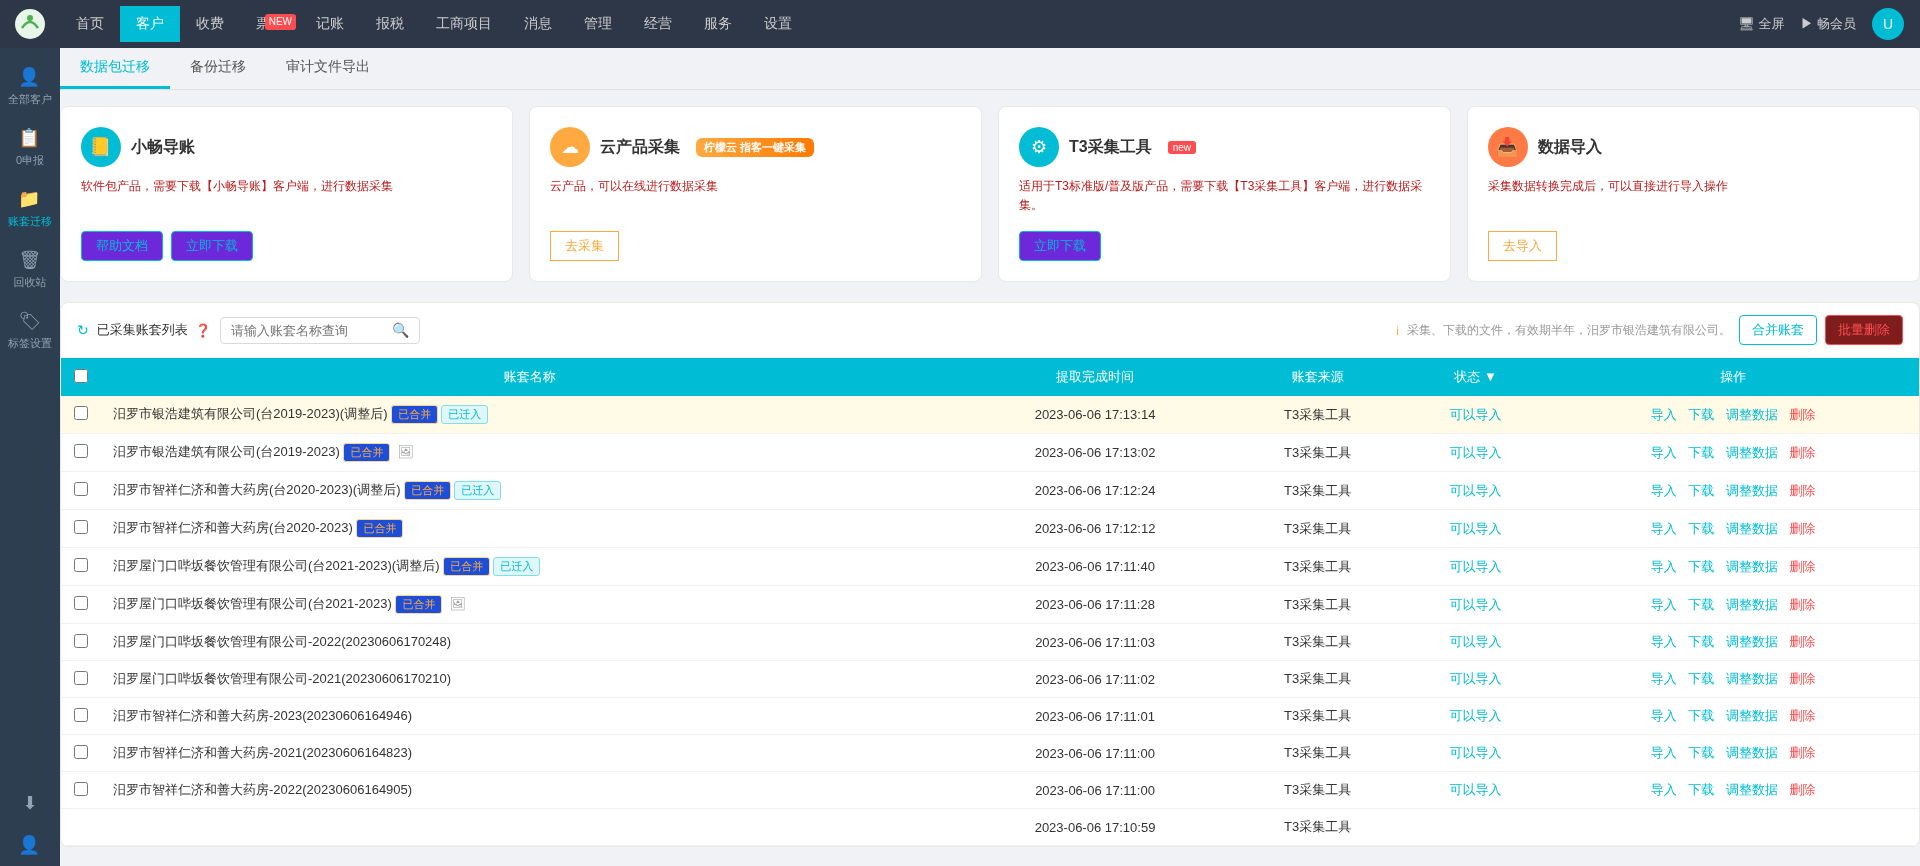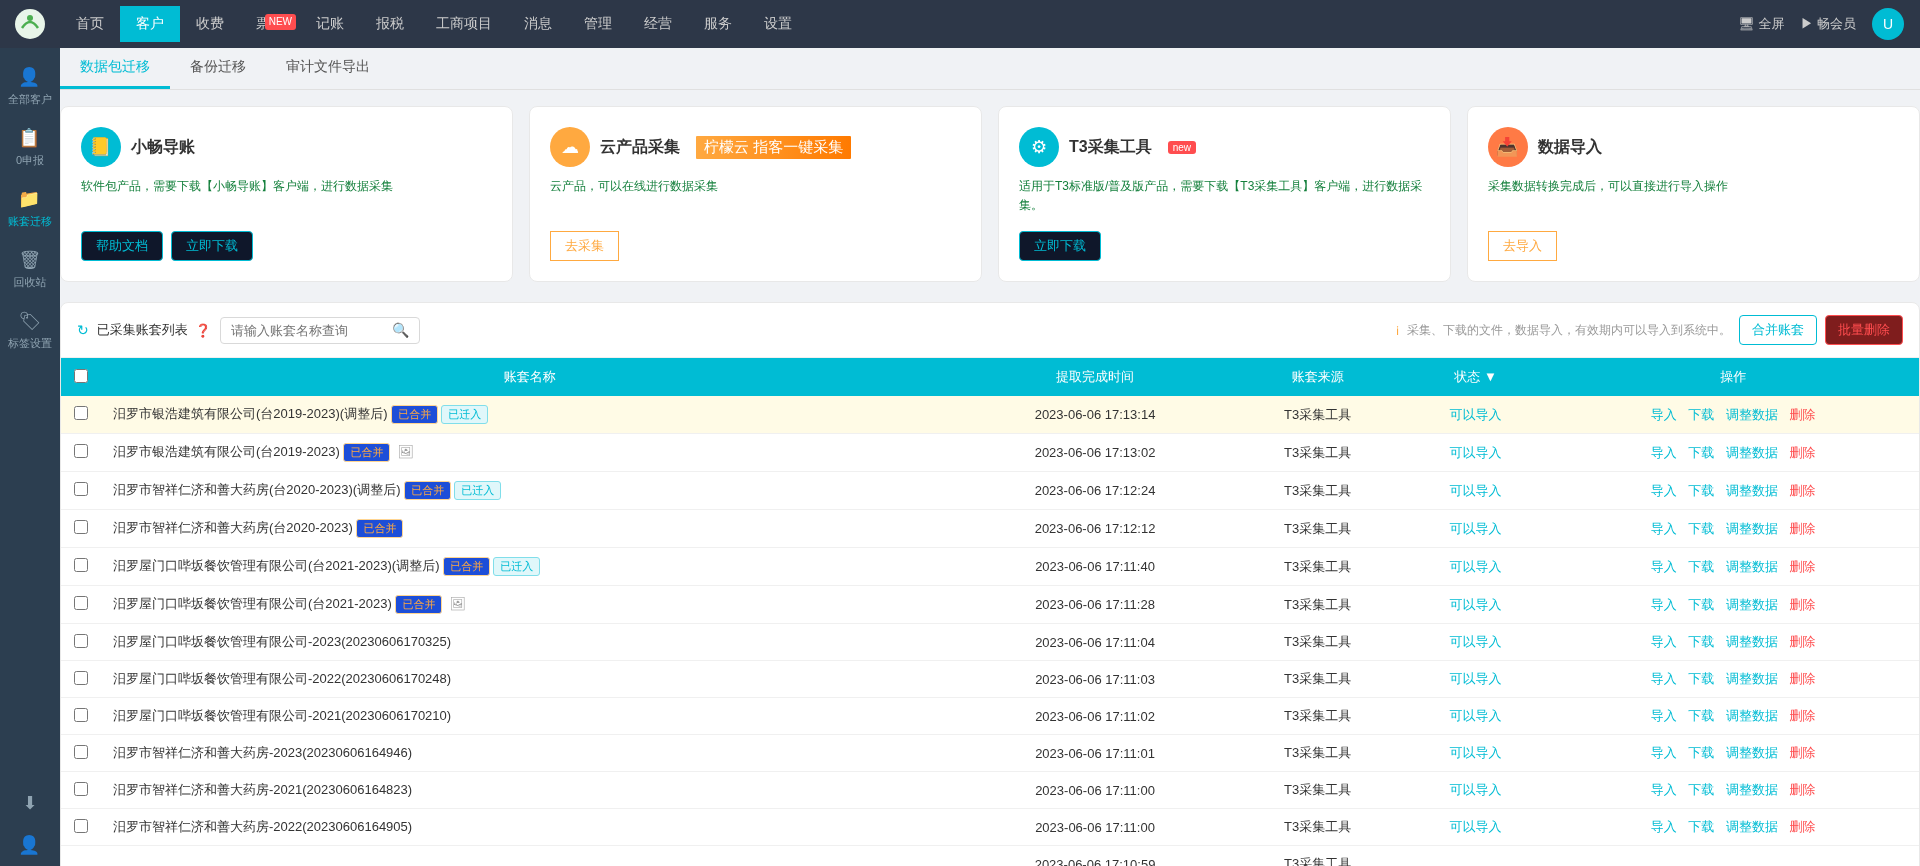--- a/index.html
+++ b/index.html
@@ -64,26 +64,26 @@
     .card-icon-circle {
       width: 40px; height: 40px; border-radius: 50%; display: flex; align-items: center; justify-content: center;
       font-size: 18px; color: #fff; flex-shrink: 0;
     }
     .card-title { font-size: 16px; font-weight: 600; color: #333; }
     .card-badge {
       background: #ff4d4f; color: #fff; font-size: 10px; padding: 1px 5px; border-radius: 3px; margin-left: 6px;
     }
     .card-promo {
       background: linear-gradient(90deg, #ffa940, #ff7a00); color: #fff;
-      font-size: 15px; padding: 2px 8px; border-radius: 1px; margin-left: 6px;
-    }
-    .card-desc { color: #15803d; font-size: 12px; line-height: 1.6; margin-bottom: 14px; min-height: 40px; }
+      font-size: 11px; padding: 2px 8px; border-radius: 6px; margin-left: 6px; font-weight: bold;
+    }
+    .card-desc { color: #b91c1c; font-size: 12px; line-height: 1.6; margin-bottom: 14px; min-height: 40px; }
     .card-actions { display: flex; gap: 8px; }
     .btn-outline-teal {
-      border: 1px solid #00bcd4; color: #00bcd4; background: #0f172a; padding: 5px 14px;
+      border: 1px solid #00bcd4; color: #00bcd4; background: #6d28d9; padding: 5px 14px;
       border-radius: 4px; cursor: pointer; font-size: 13px;
     }
     .btn-outline-orange {
       border: 1px solid #ffa940; color: #ffa940; background: #fff; padding: 5px 14px;
       border-radius: 0; cursor: pointer; font-size: 13px;
     }
 
     
     .table-section { background: #fff; border-radius: 8px; border: 1px solid #e8e8e8; }
     .table-toolbar {
@@ -286,21 +286,21 @@
         <span class="icon-refresh">↻</span>
         <span class="label-text">已采集账套列表</span>
         <span style="color:#999;cursor:pointer;">❓</span>
         <div style="position:relative;display:flex;">
           <input class="search-input" type="text" placeholder="请输入账套名称查询" style="">
           <button class="search-btn">🔍</button>
         </div>
       </div>
       <div class="toolbar-right">
         <span class="tip-text" style="color:#ffa940;">ℹ</span>
-        <span class="tip-text">采集、下载的文件，数据导入，有效期内可以导入到系统中。</span>
+        <span class="tip-text">采集、下载的文件，有效期半年，汨罗市银浩建筑有限公司。</span>
         <button class="btn-merge">合并账套</button>
         <button class="btn-batch-del">批量删除</button>
       </div>
     </div>
     <table>
       <thead>
         <tr>
           <th><input type="checkbox" class="checkbox" style=""></th>
           <th><span>账套名称</span></th>
           <th><span>提取完成时间</span></th>
@@ -383,33 +383,20 @@
             <td class="center"><span class="status-ok">可以导入</span></td>
             <td class="center">
       <span class="action-link">导入</span>
       <span class="action-link">下载</span>
       <span class="action-link">调整数据</span>
       <span class="action-del">删除</span>
     </td>
           </tr>
           <tr>
             <td><input type="checkbox" class="checkbox" style=""></td>
-            <td><span>汨罗屋门口哔坂餐饮管理有限公司-2023(20230606170325)</span> </td>
-            <td class="center">2023-06-06 17:11:04</td>
-            <td class="center">T3采集工具</td>
-            <td class="center"><span class="status-ok">可以导入</span></td>
-            <td class="center">
-      <span class="action-link">导入</span>
-      <span class="action-link">下载</span>
-      <span class="action-link">调整数据</span>
-      <span class="action-del">删除</span>
-    </td>
-          </tr>
-          <tr>
-            <td><input type="checkbox" class="checkbox" style=""></td>
             <td><span>汨罗屋门口哔坂餐饮管理有限公司-2022(20230606170248)</span> </td>
             <td class="center">2023-06-06 17:11:03</td>
             <td class="center">T3采集工具</td>
             <td class="center"><span class="status-ok">可以导入</span></td>
             <td class="center">
       <span class="action-link">导入</span>
       <span class="action-link">下载</span>
       <span class="action-link">调整数据</span>
       <span class="action-del">删除</span>
     </td>

